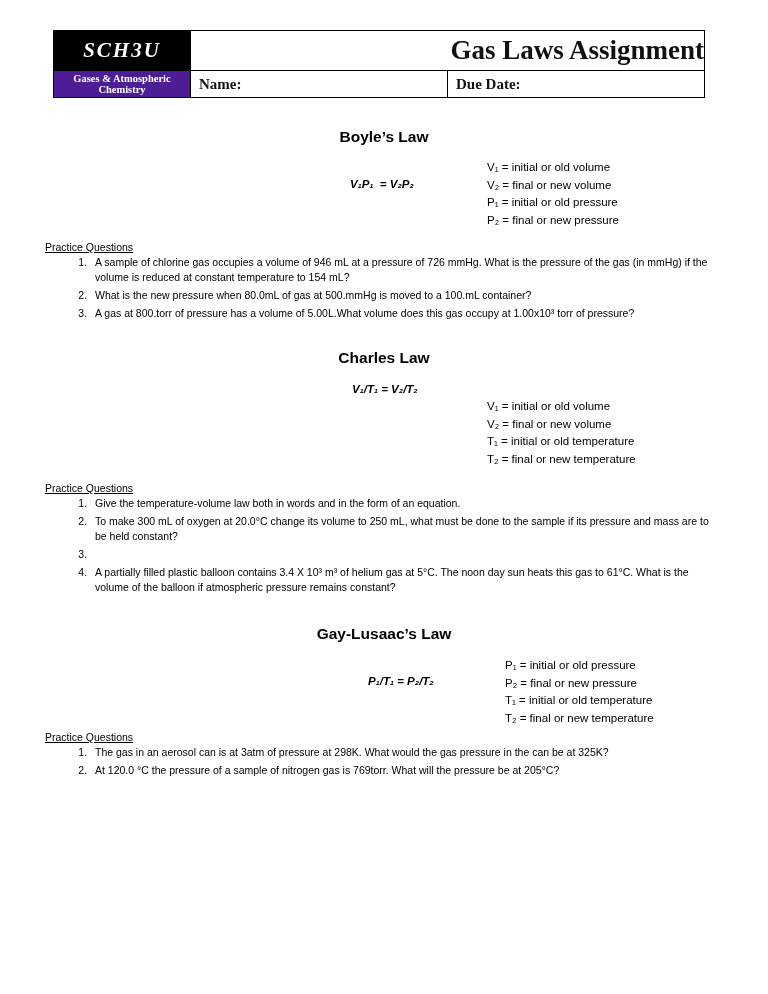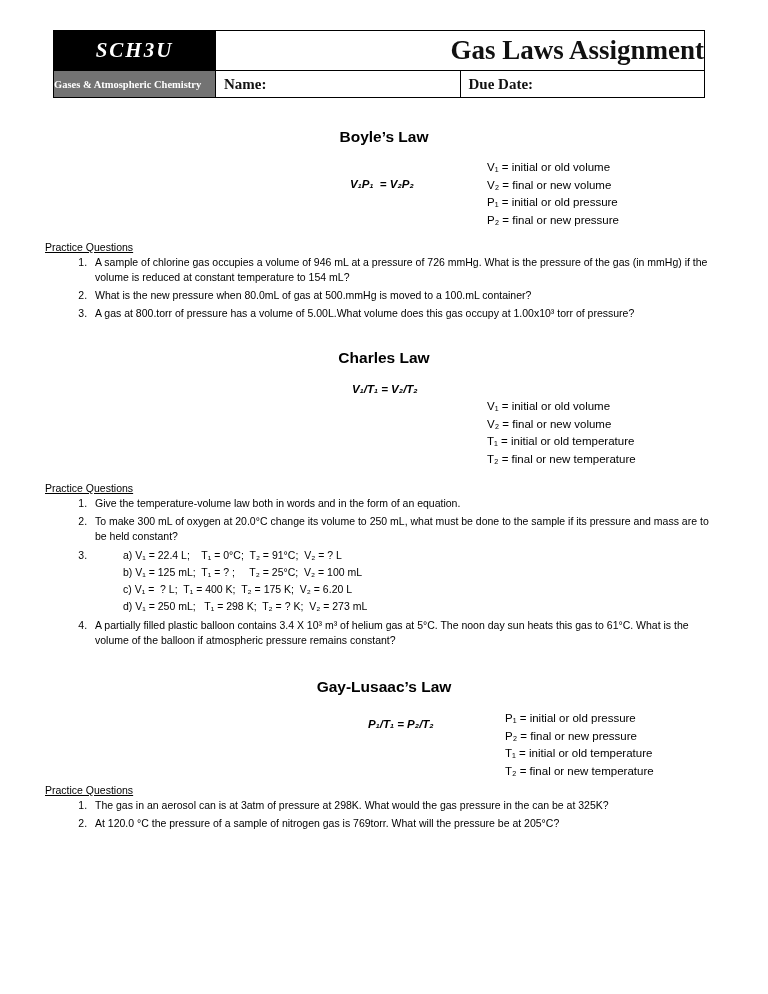--- a/index.html
+++ b/index.html
@@ -11,32 +11,32 @@
   }
   .page { position: relative; width: 768px; height: 994px; background: #fff; padding-top: 30px; }
 
   
   .header-table {
     margin-left: 53px; width: 652px;
     border-collapse: collapse; table-layout: fixed;
   }
   .header-table td { border: 1.5px solid #000; vertical-align: middle; }
   .logo-cell {
-    width: 162px; height: 40px; background: #000; color: #fff;
+    width: 137px; height: 40px; background: #000; color: #fff;
     text-align: center;
     font-family: "Liberation Serif", "DejaVu Serif", serif;
     font-style: italic; font-weight: bold; font-size: 21px; letter-spacing: 2px; margin-top: 12px;
   }
   .title-cell {
     text-align: right;
     font-family: "Liberation Serif", "DejaVu Serif", serif;
     font-weight: bold; font-size: 27px;
   }
   .subtitle-cell {
-    height: 27px; background: #737373; color: #fff; 
+    height: 27px; background: #4c1d95; color: #fff; text-align: center;
     font-family: "Liberation Serif", "DejaVu Serif", serif;
     font-weight: bold; font-size: 10.5px;
   }
   .name-cell { width: 270px; }
   .due-cell  { width: 245px; }
   .name-cell, .due-cell {
     font-family: "Liberation Serif", "DejaVu Serif", serif;
     font-weight: bold; font-size: 15px; padding-left: 8px;
   }
 
@@ -55,21 +55,21 @@
   .def-line { white-space: pre-wrap; }
 
   .boyle-block { position: relative; margin-top: 13px; }
   .boyle-block .formula { position: absolute; left: 350px; top: 19px; }
   .boyle-block .defs { margin-left: 487px; }
 
   .charles-formula { margin-left: 352px; margin-top: 16px; }
   .charles-defs { margin-left: 487px; margin-top: 3px; }
 
   .gay-block { position: relative; margin-top: 14px; }
-  .gay-block .formula { position: absolute; left: 368px; top: 8px; }
+  .gay-block .formula { position: absolute; left: 368px; top: 18px; }
   .gay-block .defs { margin-left: 505px; }
 
   .practice {
     margin-left: 45px; font-size: 10.5px; text-decoration: underline; color: #000;
   }
   .practice-boyle   { margin-top: 12px; }
   .practice-charles { margin-top: 14px; }
   .practice-gay     { margin-top: 4px; }
 
   ol.questions {
@@ -131,26 +131,20 @@
       <div class="def-line">V₂ = final or new volume</div>
       <div class="def-line">T₁ = initial or old temperature</div>
       <div class="def-line">T₂ = final or new temperature</div>
     </div>
 
     <div class="practice practice-charles">Practice Questions</div>
     <ol class="questions">
       <li>Give the temperature-volume law both in words and in the form of an equation.</li>
       <li>To make 300 mL of oxygen at 20.0°C change its volume to 250 mL, what must be done to the sample if its pressure and mass are to be held constant?</li>
       <li>
-        <div class="subitems">
-          <div class="sub-item">a) V₁ = 22.4 L;    T₁ = 0°C;  T₂ = 91°C;  V₂ = ? L</div>
-          <div class="sub-item">b) V₁ = 125 mL;  T₁ = ? ;     T₂ = 25°C;  V₂ = 100 mL</div>
-          <div class="sub-item">c) V₁ =  ? L;  T₁ = 400 K;  T₂ = 175 K;  V₂ = 6.20 L</div>
-          <div class="sub-item">d) V₁ = 250 mL;   T₁ = 298 K;  T₂ = ? K;  V₂ = 273 mL</div>
-        </div>
       </li>
       <li>A partially filled plastic balloon contains 3.4 X 10³ m³ of helium gas at 5°C. The noon day sun heats this gas to 61°C. What is the volume of the balloon if atmospheric pressure remains constant?</li>
     </ol>
   </section>
 
   <section>
     <h2 class="section-heading heading-gay">Gay-Lusaac’s Law</h2>
 
     <div class="gay-block">
       <div class="formula">P₁/T₁ = P₂/T₂</div>

